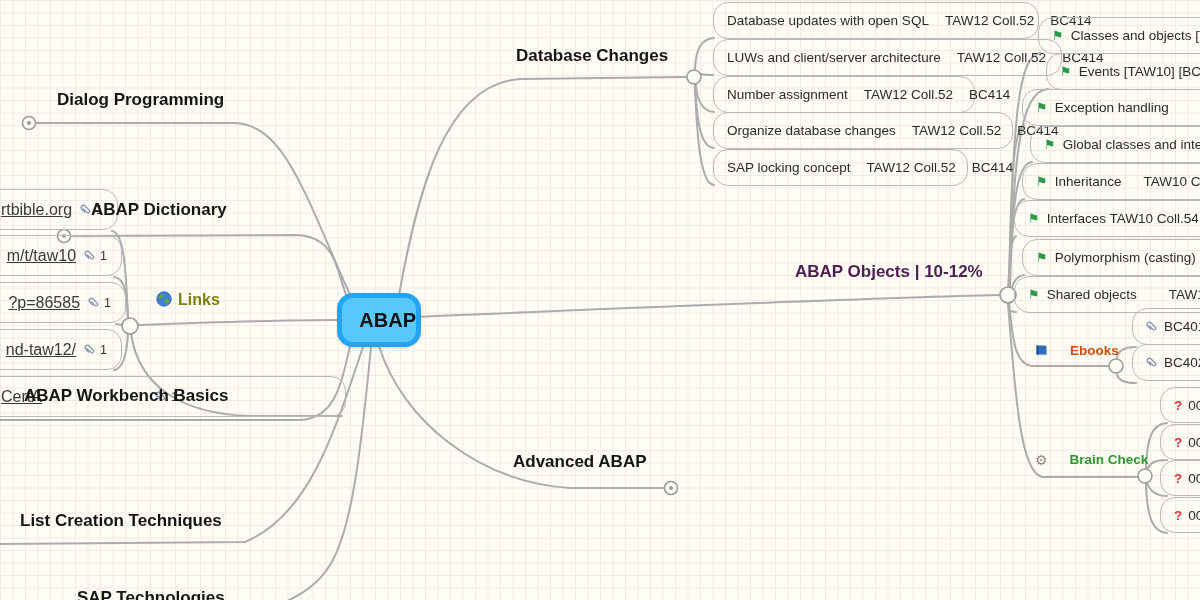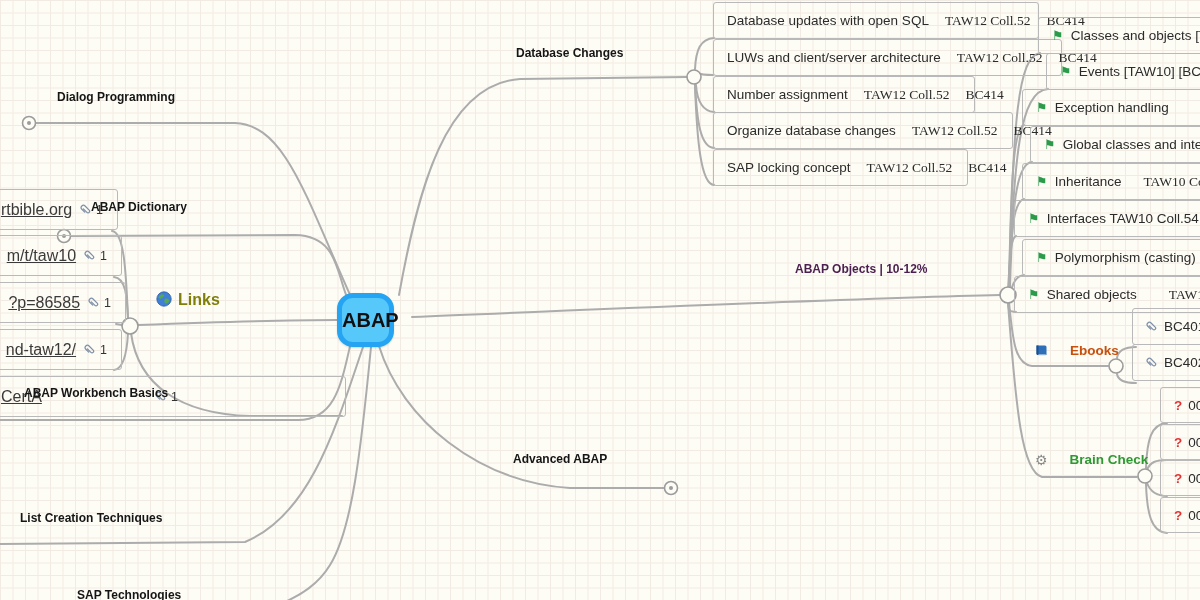--- a/index.html
+++ b/index.html
@@ -2,37 +2,37 @@
 <html><head>
 <meta charset="utf-8">
 <style>
   html,body{margin:0;padding:0;}
   body{width:1200px;height:600px;overflow:hidden;font-family:"Liberation Sans","DejaVu Sans",sans-serif;}
   .canvas{position:relative;width:1200px;height:600px;overflow:hidden;
     background-color:#fdfcf5;
     background-image:linear-gradient(#f2ebe3 1px,transparent 1px),linear-gradient(90deg,#f2ebe3 1px,transparent 1px);
     background-size:12.5px 12.5px;}
   svg.wires{position:absolute;left:0;top:0;z-index:1;}
-  .box{position:absolute;z-index:2;box-sizing:border-box;height:37px;border:1.6px solid #b9b9b9;border-radius:3px;
+  .box{position:absolute;z-index:2;box-sizing:border-box;height:37px;border:1.6px solid #b9b9b9;border-radius:15px;
     display:flex;align-items:center;padding:0 13px;font-size:13.5px;color:#2b2b2b;white-space:nowrap;background:transparent;}
-  .box .tag{margin-left:16px;font-family:Liberation Serif, serif;}
+  .box .tag{margin-left:16px;}
   .flag{font-family:"DejaVu Sans",sans-serif;color:#2c9a4b;font-size:13px;margin-right:7px;line-height:1;}
   .qmark{color:#e23333;font-weight:bold;font-size:13.5px;margin-right:6px;}
   .link-box{justify-content:flex-end;padding-right:14px;height:41px;}
   .link-box .url{text-decoration:underline;color:#3a3a3a;font-size:16px;margin-right:8px;}
   .link-box .cnt{font-size:12.5px;color:#333;margin-left:4px;}
-  .main-label{position:absolute;z-index:3;font-weight:bold;font-size:12px;color:#151515;white-space:nowrap;}
+  .main-label{position:absolute;z-index:3;font-weight:bold;font-size:17px;color:#151515;white-space:nowrap;}
   .purple{color:#4b1e50;}
   .links-label{position:absolute;z-index:3;display:flex;gap:6px;font-weight:bold;font-size:16px;color:#7f7f0a;}
   .mini-label{position:absolute;z-index:3;display:flex;align-items:center;gap:22px;font-weight:bold;font-size:13.5px;white-space:nowrap;}
   .orange{color:#c9500c;}
   .green{color:#2e9933;}
   .gear{font-family:"DejaVu Sans",sans-serif;color:#8a8a8a;font-size:14px;line-height:1;}
-  .root-node{position:absolute;z-index:4;left:337px;top:293px;width:57px;height:54px;box-sizing:border-box;
-    background:#57c8fa;border:5px solid #24a4f2;border-radius:16px;display:flex;align-items:center;justify-content:flex-start;
+  .root-node{position:absolute;z-index:4;left:337px;top:293px;width:84px;height:54px;box-sizing:border-box;
+    background:#57c8fa;border:5px solid #24a4f2;border-radius:16px;display:flex;align-items:center;justify-content:flex-end;
     font-weight:bold;font-size:20px;color:#101010;box-shadow:0 1px 2px rgba(0,0,0,0.15);}
   .clip{flex:0 0 auto;}
 </style>
 </head>
 <body>
 
 <div class="canvas">
 
   <svg class="wires" width="1200" height="600">
     <g fill="none" stroke="#acacac" stroke-width="2" stroke-linecap="round">

